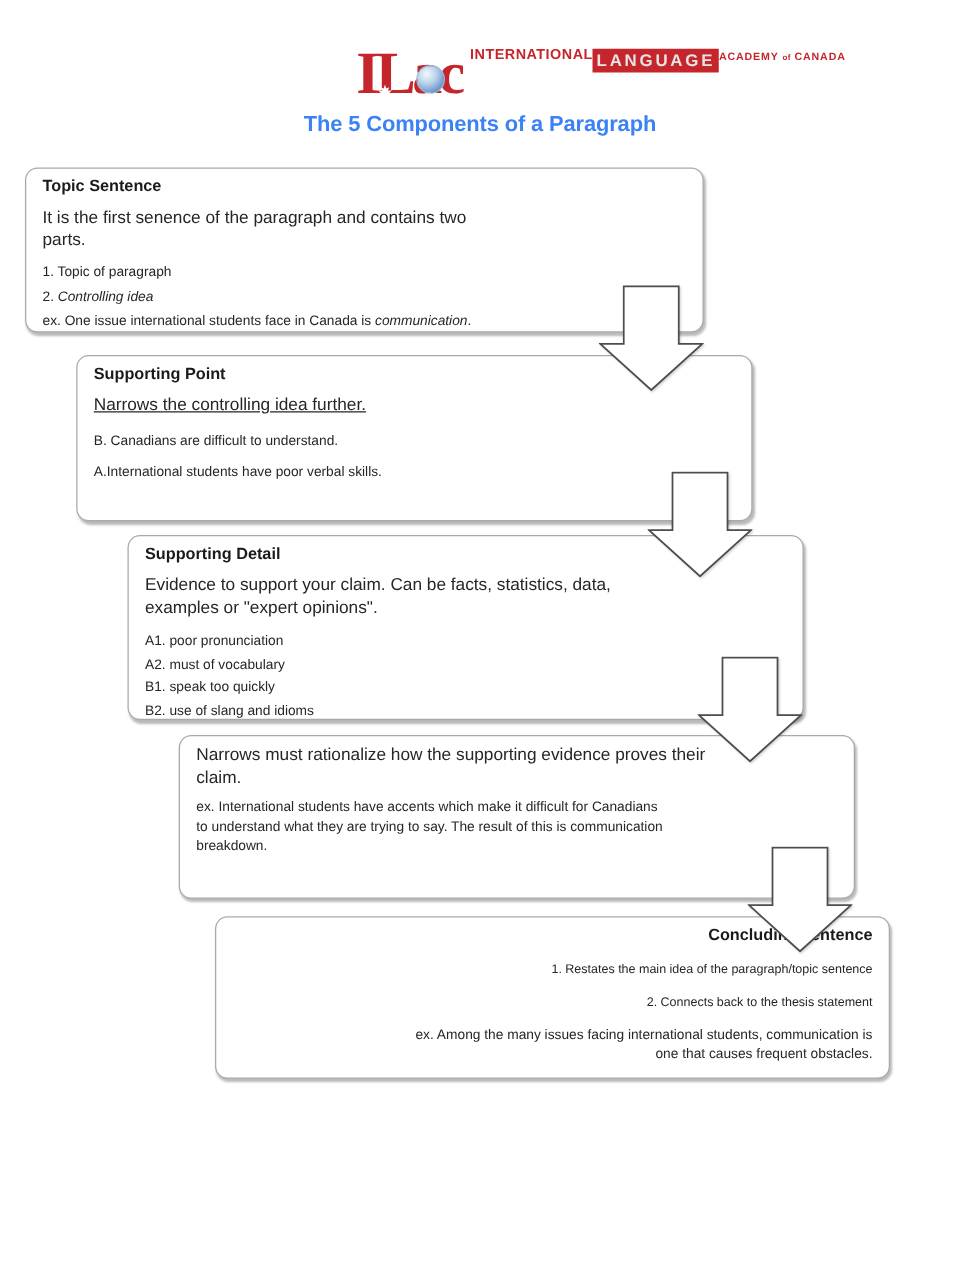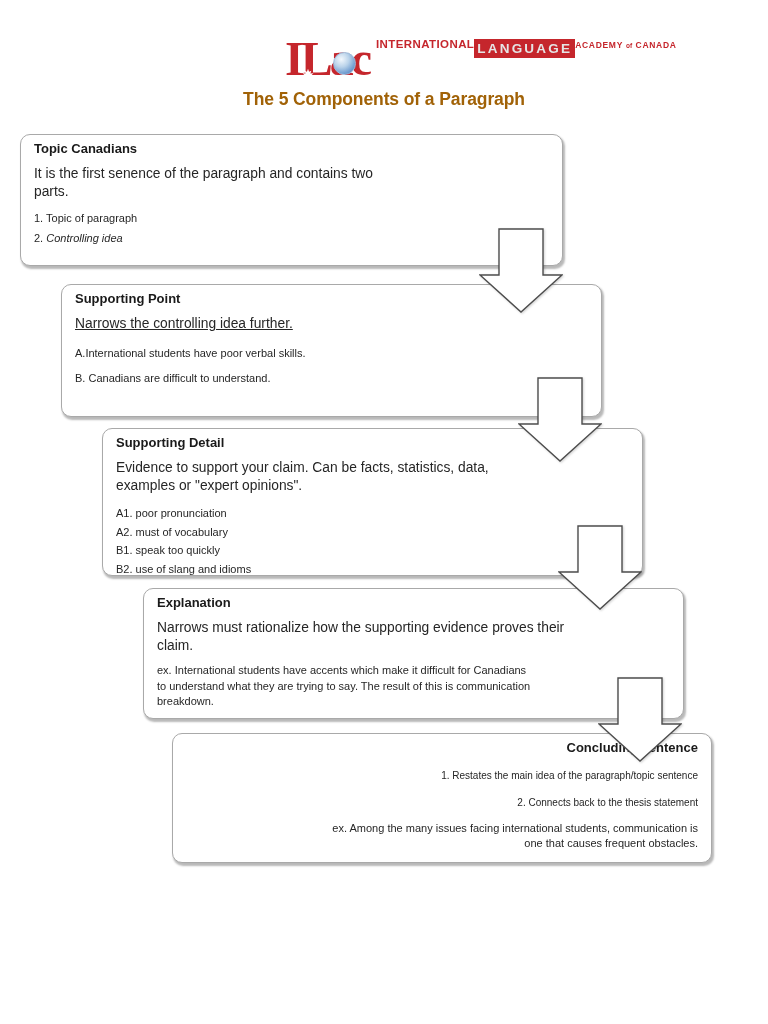--- a/index.html
+++ b/index.html
@@ -23,21 +23,21 @@
   .intl{font-size:11.5px;font-weight:bold;color:#c5262c;letter-spacing:0.4px;line-height:13px;}
   .lang{
     background:#c5262c;color:#e5e5e5;font-size:13.5px;font-weight:bold;
     letter-spacing:2.2px;line-height:17px;padding:1px 3px;margin-top:1px;display:inline-block;
   }
   .acad{font-size:8.5px;font-weight:bold;color:#c5262c;letter-spacing:0.7px;line-height:11px;margin-top:2px;}
   .acad .of{font-size:6.5px;letter-spacing:0.2px;}
   
   .page-title{
     position:absolute;left:0;right:0;top:89px;text-align:center;
-    font-size:17.5px;font-weight:bold;color:#a16207;letter-spacing:-0.1px;
+    font-size:17.5px;font-weight:bold;color:#3b82f6;letter-spacing:-0.1px;
   }
   
   .box{
     position:absolute;background:#ffffff;border:1px solid #a9a9a9;border-radius:10px;
     box-shadow:1.5px 2.5px 2px rgba(0,0,0,0.28);
     padding:6px 13px;box-sizing:border-box;z-index:1;
   }
   .box .heading{font-size:13px;font-weight:bold;margin:0 0 9px 0;color:#1a1a1a;}
   .box .body{font-size:13.8px;line-height:1.32;margin:0 0 9px 0;white-space:pre-line;}
   .box .small{font-size:11px;line-height:1.4;margin:0;white-space:pre-line;}
@@ -87,38 +87,39 @@
         <span>ACADEMY</span>
         <span class="of">of</span>
         <span>CANADA</span>
       </span>
     </div>
   </div>
 
   <div class="page-title">The 5 Components of a Paragraph</div>
 
   <div class="box box1 b1">
-    <p class="heading">Topic Canadians</p>
+    <p class="heading">Topic Sentence</p>
     <p class="body">It is the first senence of the paragraph and contains two
 parts.</p>
     <p class="small">1. Topic of paragraph</p>
     <p class="small"><span>2. </span><span class="it">Controlling idea</span></p>
+    <p class="small"><span>ex. One issue international students face in Canada is </span><span class="it">communication</span><span>.</span></p>
   </div>
 
   <div class="arrow arrow1">
     <svg viewBox="0 0 84 86" width="84" height="86">
       <path d="M20 1 H64 V47 H83 L42 84 L1 47 H20 Z" fill="#ffffff" stroke="#4d4d4d" stroke-width="1.4"></path>
     </svg>
   </div>
 
   <div class="box box2 b2">
     <p class="heading">Supporting Point</p>
     <p class="body">Narrows the controlling idea further.</p>
+    <p class="small">B. Canadians are difficult to understand.</p>
     <p class="small">A.International students have poor verbal skills.</p>
-    <p class="small">B. Canadians are difficult to understand.</p>
   </div>
 
   <div class="arrow arrow2">
     <svg viewBox="0 0 84 86" width="84" height="86">
       <path d="M20 1 H64 V47 H83 L42 84 L1 47 H20 Z" fill="#ffffff" stroke="#4d4d4d" stroke-width="1.4"></path>
     </svg>
   </div>
 
   <div class="box box3 b3">
     <p class="heading">Supporting Detail</p>
@@ -130,21 +131,20 @@
     <p class="small">B2. use of slang and idioms</p>
   </div>
 
   <div class="arrow arrow3">
     <svg viewBox="0 0 84 86" width="84" height="86">
       <path d="M20 1 H64 V47 H83 L42 84 L1 47 H20 Z" fill="#ffffff" stroke="#4d4d4d" stroke-width="1.4"></path>
     </svg>
   </div>
 
   <div class="box box4 b4">
-    <p class="heading">Explanation</p>
     <p class="body">Narrows must rationalize how the supporting evidence proves their
 claim.</p>
     <p class="small">ex. International students have accents which make it difficult for Canadians
 to understand what they are trying to say. The result of this is communication
 breakdown.</p>
   </div>
 
   <div class="arrow arrow4">
     <svg viewBox="0 0 84 86" width="84" height="86">
       <path d="M20 1 H64 V47 H83 L42 84 L1 47 H20 Z" fill="#ffffff" stroke="#4d4d4d" stroke-width="1.4"></path>

